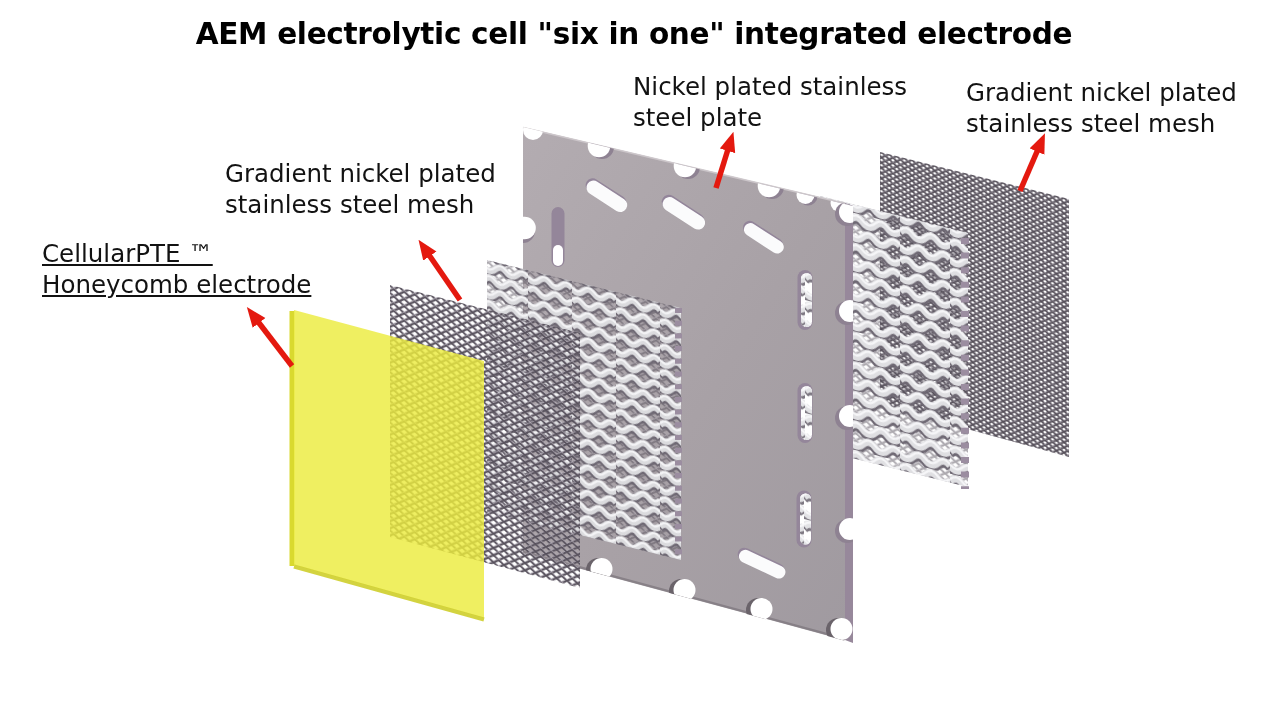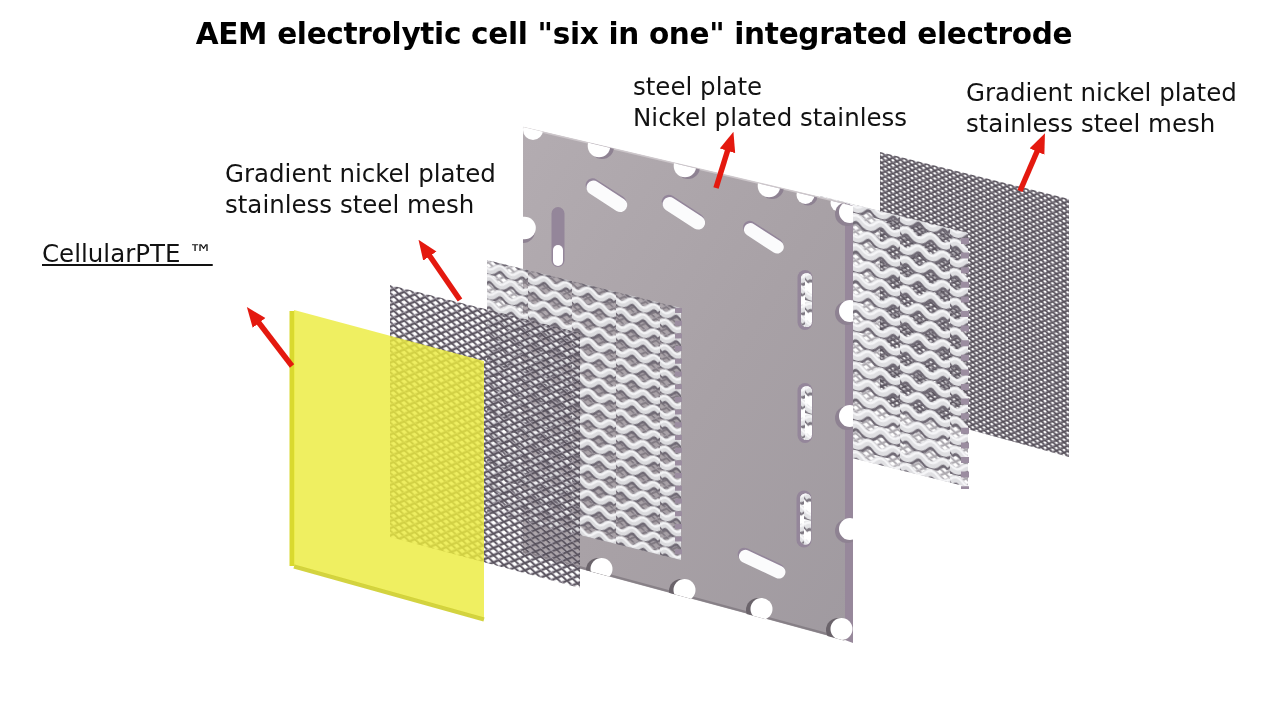--- a/index.html
+++ b/index.html
@@ -174,31 +174,32 @@
     <line x1="292" y1="366" x2="256" y2="319" marker-end="url(#ah)"></line>
     <line x1="460" y1="300" x2="427" y2="252" marker-end="url(#ah)"></line>
     <line x1="716" y1="188" x2="729" y2="146" marker-end="url(#ah)"></line>
     <line x1="1020" y1="191" x2="1039" y2="147" marker-end="url(#ah)"></line>
   </g>
 </svg>
 
   <div class="title">AEM electrolytic cell "six in one" integrated electrode</div>
 
   <div class="lbl" id="lbl-plate">
+    <span>Nickel plated stainless</span>
     <span>steel plate</span>
-    <span>Nickel plated stainless</span>
   </div>
 
   <div class="lbl" id="lbl-mesh-right">
     <span>Gradient nickel plated</span>
     <span>stainless steel mesh</span>
   </div>
 
   <div class="lbl" id="lbl-mesh-left">
     <span>Gradient nickel plated</span>
     <span>stainless steel mesh</span>
   </div>
 
   <div class="lbl" id="lbl-honeycomb">
     <span>CellularPTE ™</span>
+    <span>Honeycomb electrode</span>
   </div>
 
 </div>
 
 </body></html>

